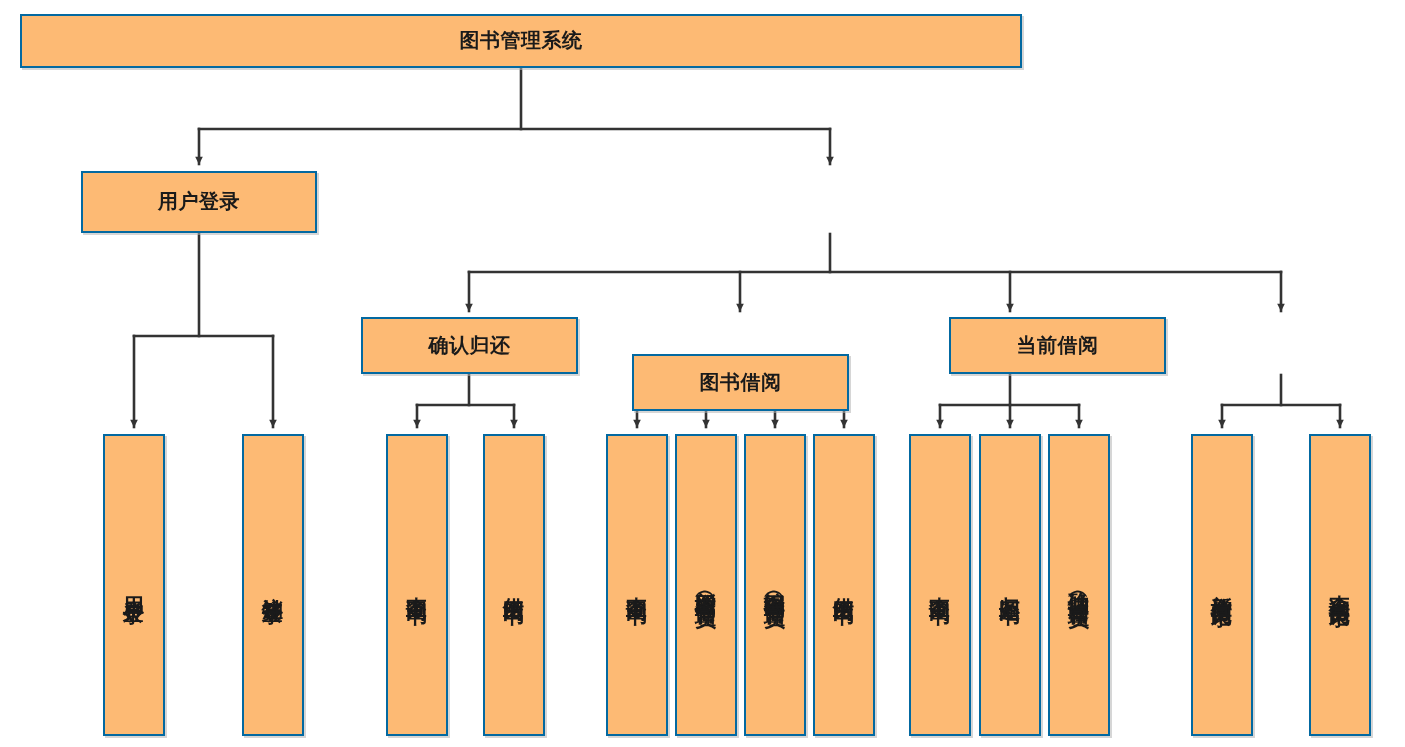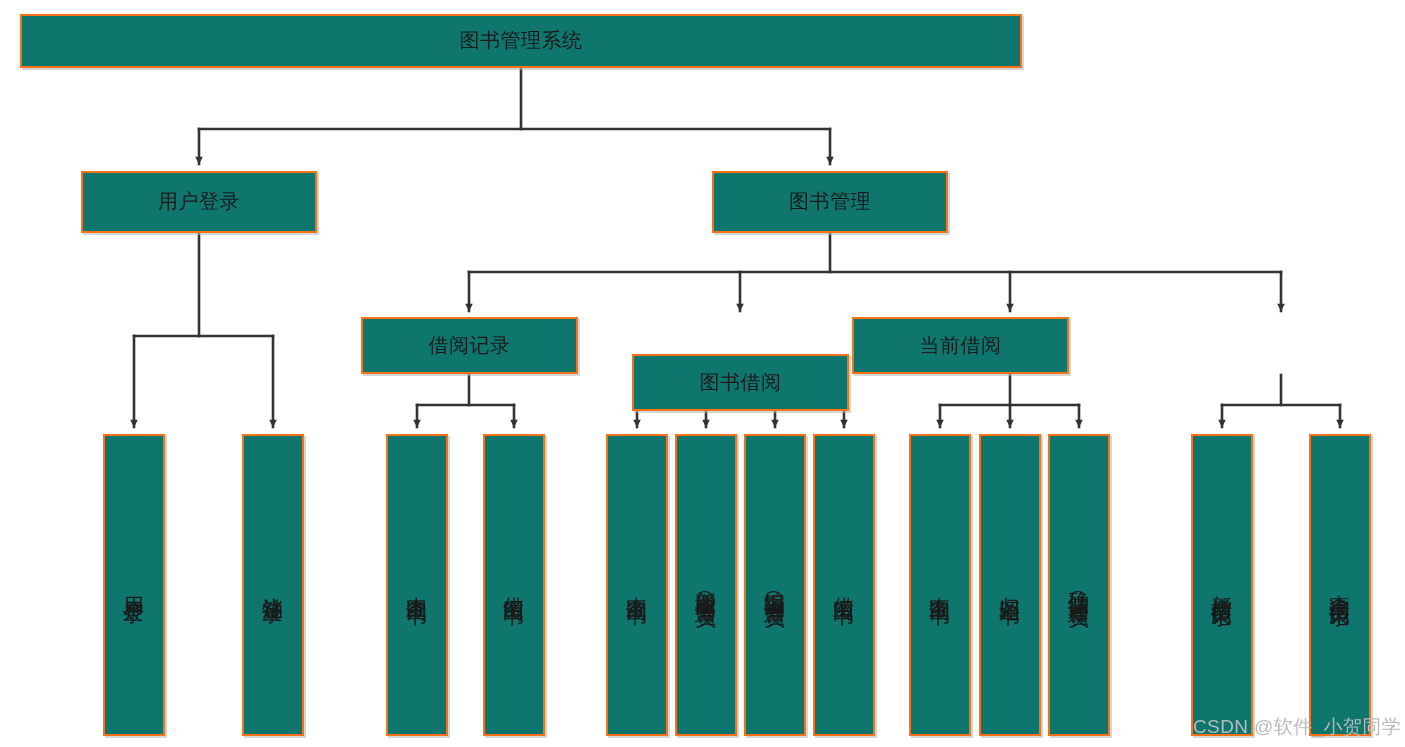--- a/index.html
+++ b/index.html
@@ -22,27 +22,28 @@
   svg.diagram-canvas {
     position: absolute;
     left: 0;
     top: 0;
     width: 1405px;
     height: 747px;
   }
   .node-box {
     position: absolute;
     box-sizing: border-box;
-    border: 2px solid #f97316;
-    background: #0f766e;
+    border: 2px solid #0369a1;
+    background: #fdba74;
     box-shadow: 2px 2px 0px rgba(180,180,180,0.55);
     display: flex;
     align-items: center;
     justify-content: center;
     overflow: hidden;
+    font-weight: bold;
   }
   .node-label {
     color: #1a1a1a;
     line-height: 1.06;
     text-align: center;
     white-space: pre-line;
   }
   .horiz .node-label {
     writing-mode: horizontal-tb;
     font-size: 20px;
@@ -124,31 +125,28 @@
     </g>
   </svg>
 
   <div class="node-box horiz" style="left:20px; top:14px; width:1002px; height:54px;">
     <span class="node-label">图书管理系统</span>
   </div>
 
   <div class="node-box horiz" style="left:81px; top:171px; width:236px; height:62px;">
     <span class="node-label">用户登录</span>
   </div>
-  <div class="node-box horiz" style="left:712px; top:171px; width:236px; height:62px;">
-    <span class="node-label">图书管理</span>
-  </div>
 
   <div class="node-box horiz" style="left:361px; top:317px; width:217px; height:57px;">
-    <span class="node-label">借阅记录</span>
+    <span class="node-label">确认归还</span>
   </div>
   <div class="node-box horiz" style="left:632px; top:317px; width:217px; height:57px;margin-top:37px;">
     <span class="node-label">图书借阅</span>
   </div>
-  <div class="node-box horiz" style="left:852px; top:317px; width:217px; height:57px;">
+  <div class="node-box horiz" style="left:949px; top:317px; width:217px; height:57px;">
     <span class="node-label">当前借阅</span>
   </div>
 
   <div class="node-box vert" style="left:103px; top:434px; width:62px; height:302px;">
     <span class="node-label">用户登录</span>
   </div>
   <div class="node-box vert" style="left:242px; top:434px; width:62px; height:302px;">
     <span class="node-label">注销登录</span>
   </div>
 
@@ -182,15 +180,14 @@
     <span class="node-label">确认归还（管理员）</span>
   </div>
 
   <div class="node-box vert" style="left:1191px; top:434px; width:62px; height:302px;">
     <span class="node-label">新增借阅记录</span>
   </div>
   <div class="node-box vert" style="left:1309px; top:434px; width:62px; height:302px;">
     <span class="node-label">查询借阅记录</span>
   </div>
 
-  <div class="watermark" style="left:1193px; top:714px;">CSDN @软件_小贺同学</div>
 
 </div>
 
 </body></html>

